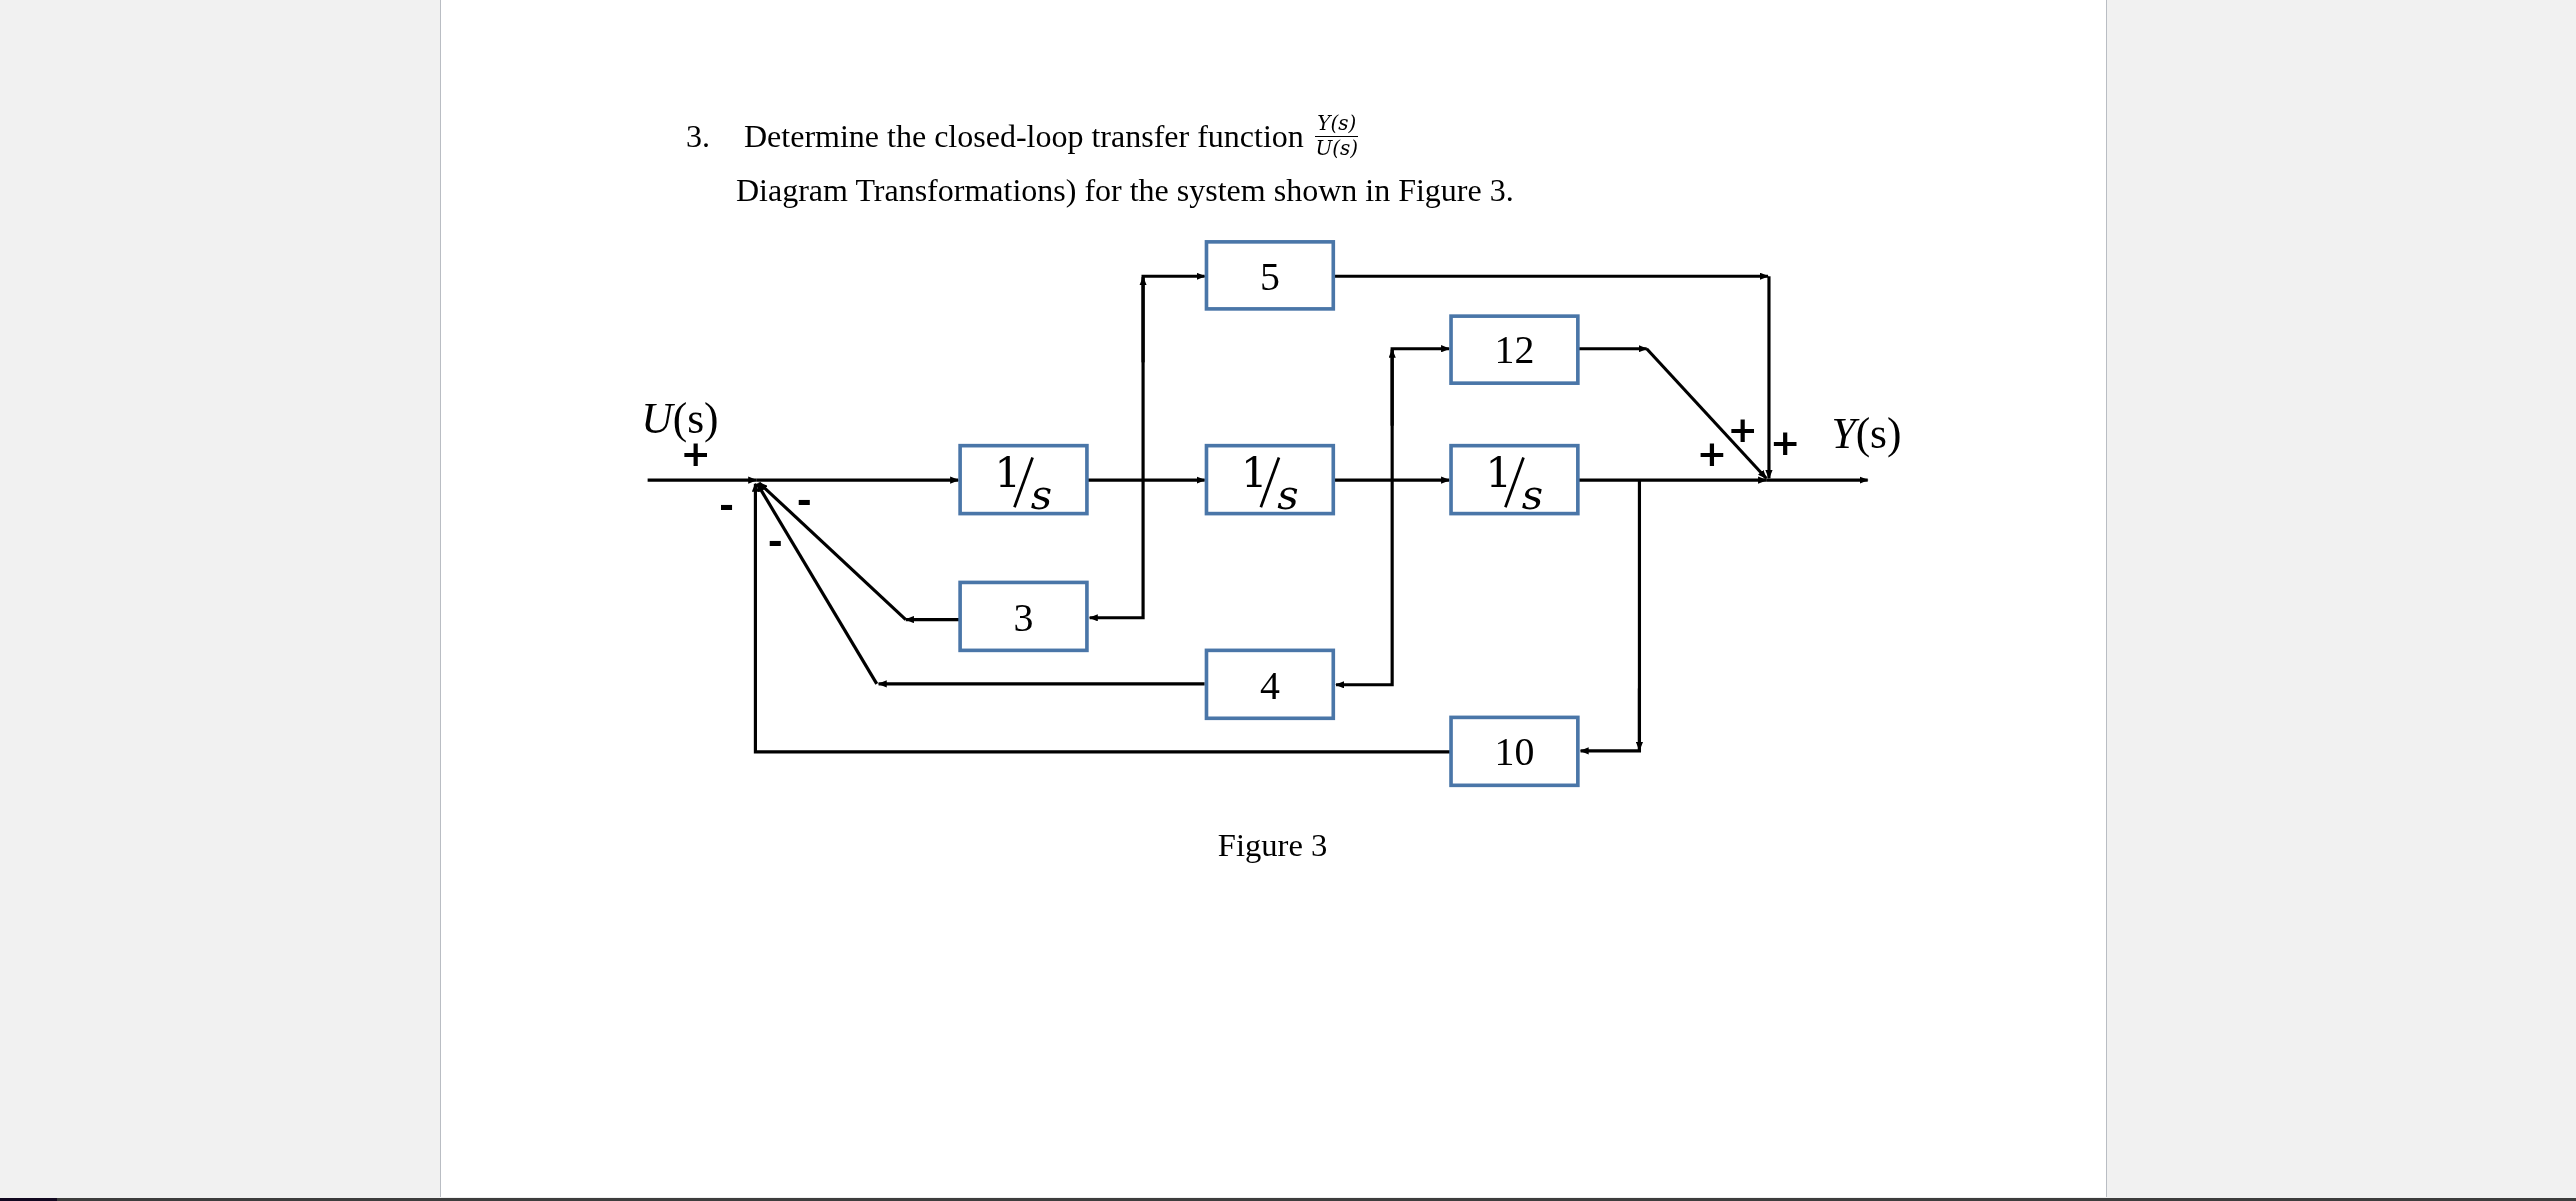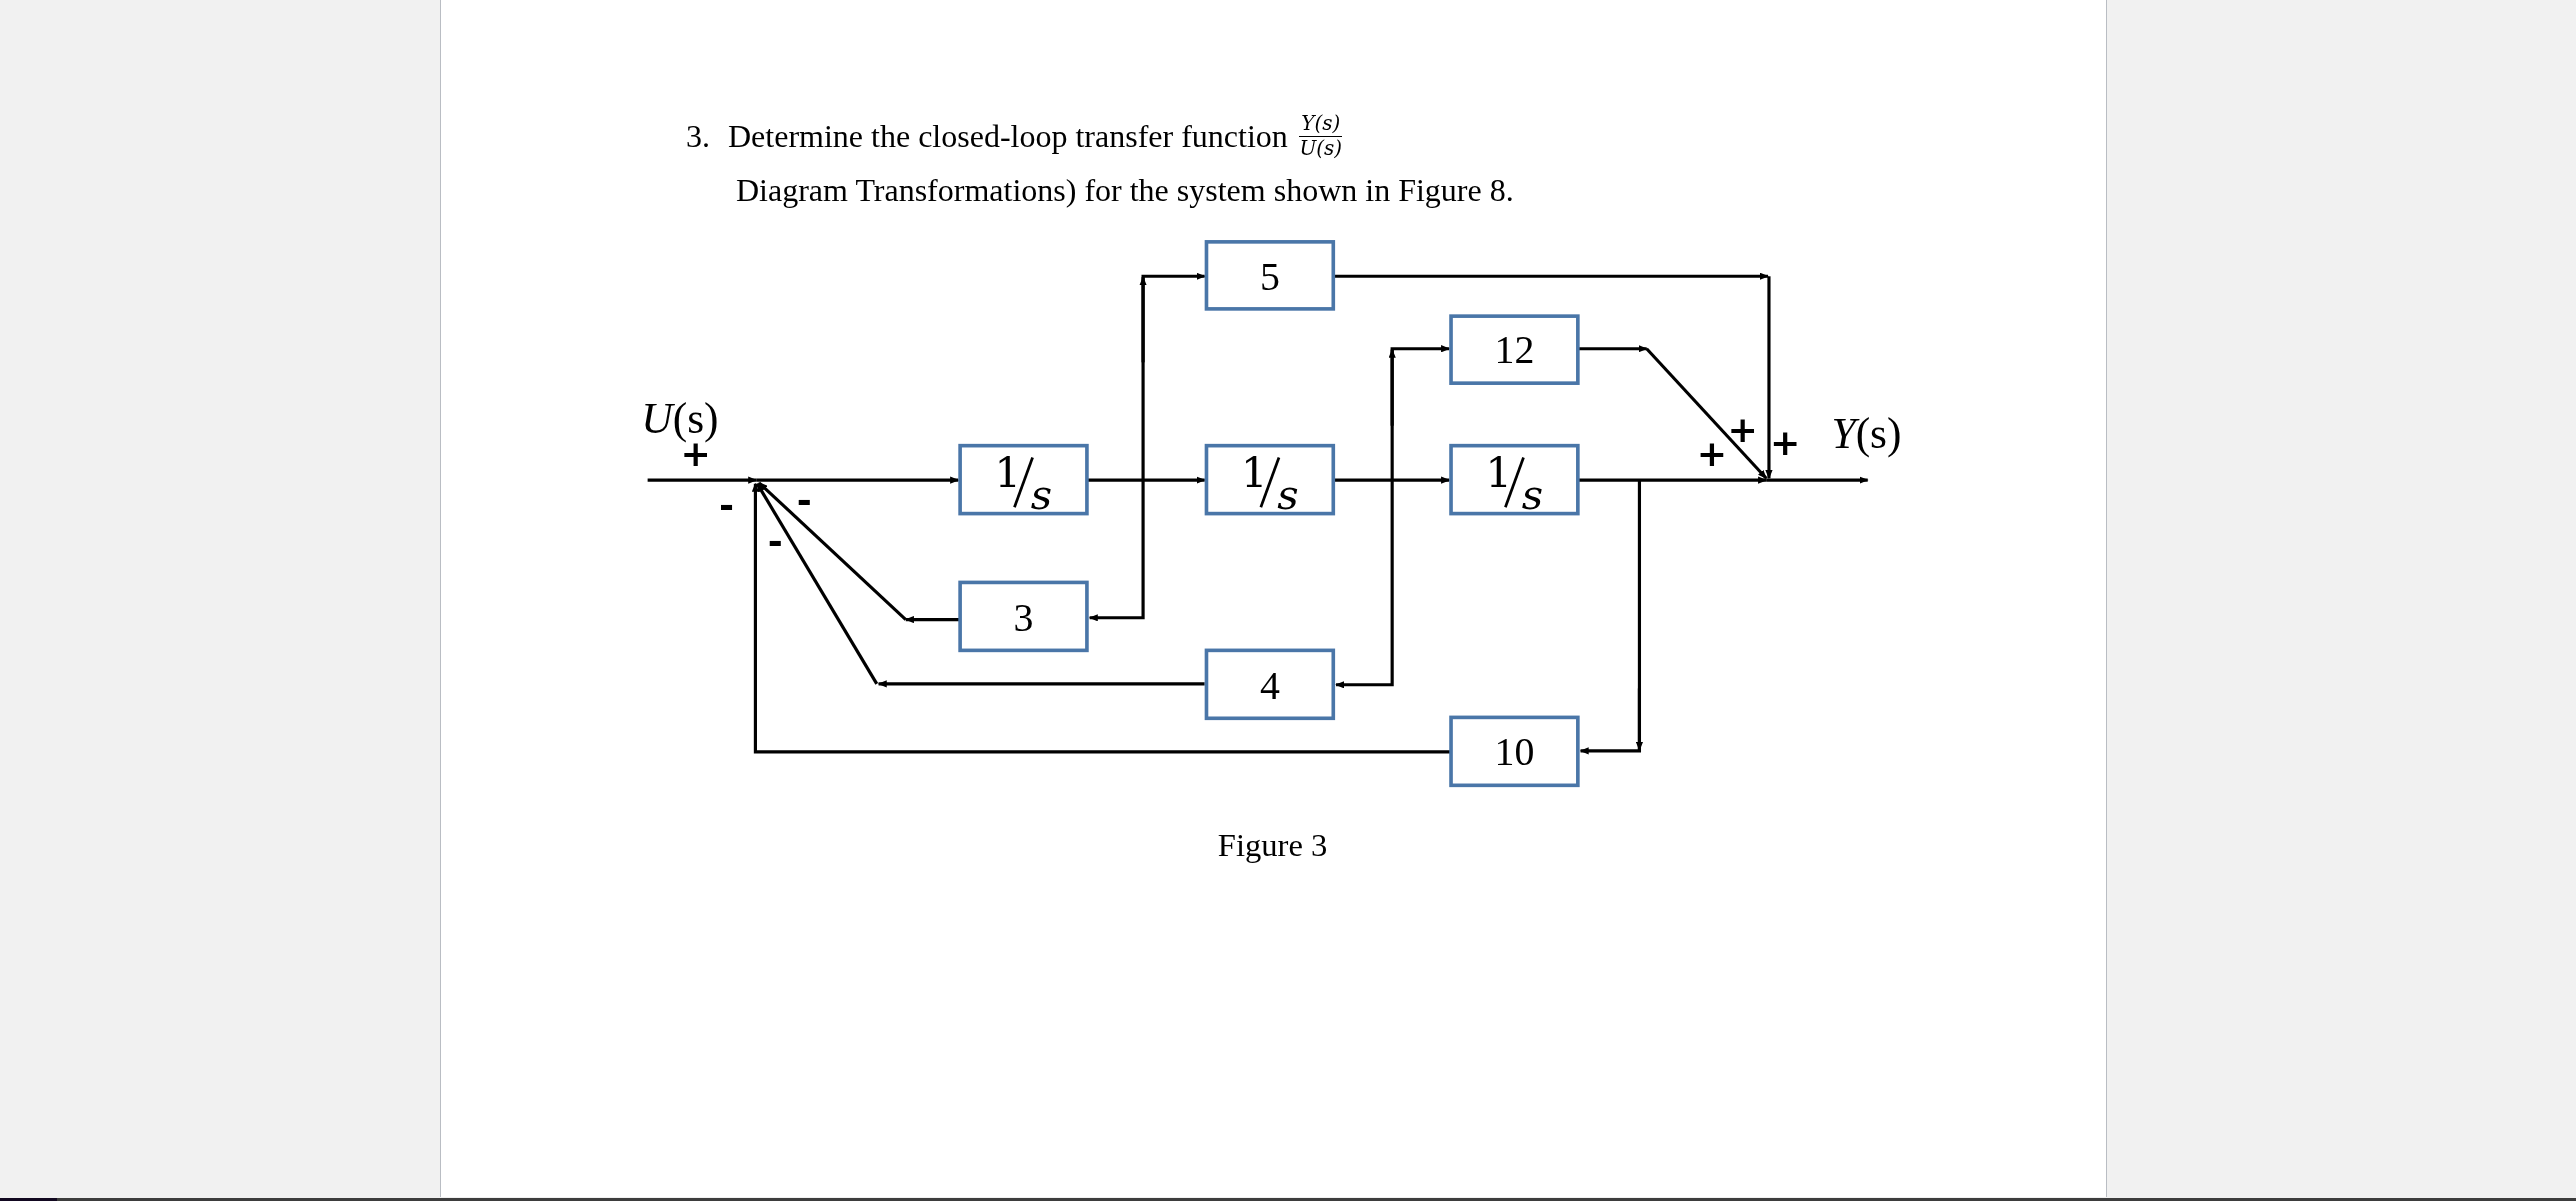--- a/index.html
+++ b/index.html
@@ -12,21 +12,21 @@
     background:#ffffff; border-left:1.8px solid #b9bdc3; border-right:1.8px solid #b9bdc3;
   }
   .bottom-bar {
     position:absolute; left:0; bottom:0; width:2576px; height:4.5px; background:#3d3d3d;
   }
   .bottom-bar .seg { position:absolute; left:0; top:0; width:57px; height:4.5px; background:#120820; }
   .question {
     position:absolute; left:686px; top:109px; font-size:32px; line-height:54px; width:1268px;
   }
   .q-num { position:absolute; left:0; top:0; }
-  .q-line1 { position:absolute; left:42px; top:0; white-space:nowrap; }
+  .q-line1 { position:absolute; left:58px; top:0; white-space:nowrap; }
   .q-line2 { position:absolute; left:50px; top:54px; white-space:nowrap; }
   .frac {
     display:inline-block; vertical-align:middle; text-align:center; font-size:20px;
     font-family:"DejaVu Serif", serif; font-style:italic; line-height:23.5px; margin:0 3.6px;
     position:relative; top:-3.6px;
   }
   .frac .num { display:block; border-bottom:1.8px solid #000; padding:0 1.8px; }
   .frac .den { display:block; }
   svg.diagram { position:absolute; left:0; top:0; }
   .blk { fill:#fff; stroke:#4a76a8; stroke-width:4; }
@@ -44,21 +44,21 @@
 
 <div class="question">
   <span class="q-num">3.</span>
   <div class="q-line1">
     <span>Determine the closed-loop transfer function</span>
     <span class="frac">
       <span class="num">Y(s)</span>
       <span class="den">U(s)</span>
     </span>
   </div>
-  <div class="q-line2">Diagram Transformations) for the system shown in Figure 8.</div>
+  <div class="q-line2">Diagram Transformations) for the system shown in Figure 3.</div>
 </div>
 
 <svg class="diagram" width="2576" height="1202" viewBox="0 0 2844 1327">
   <defs>
     <marker id="arr" markerWidth="10" markerHeight="8" refX="9" refY="4" orient="auto" markerUnits="userSpaceOnUse">
       <path d="M0,0 L10,4 L0,8 Z" fill="#000"></path>
     </marker>
   </defs>
 
   <line class="wire" x1="715" y1="530" x2="835" y2="530" marker-end="url(#arr)"></line>

